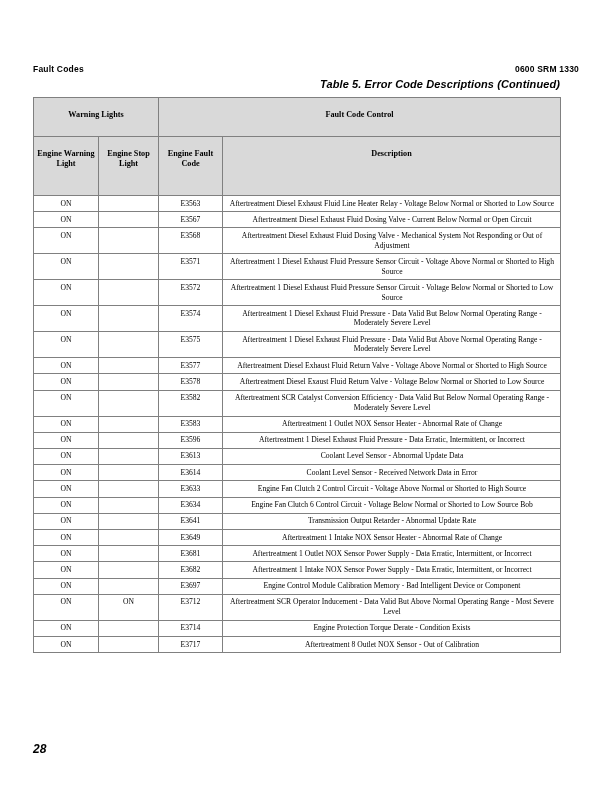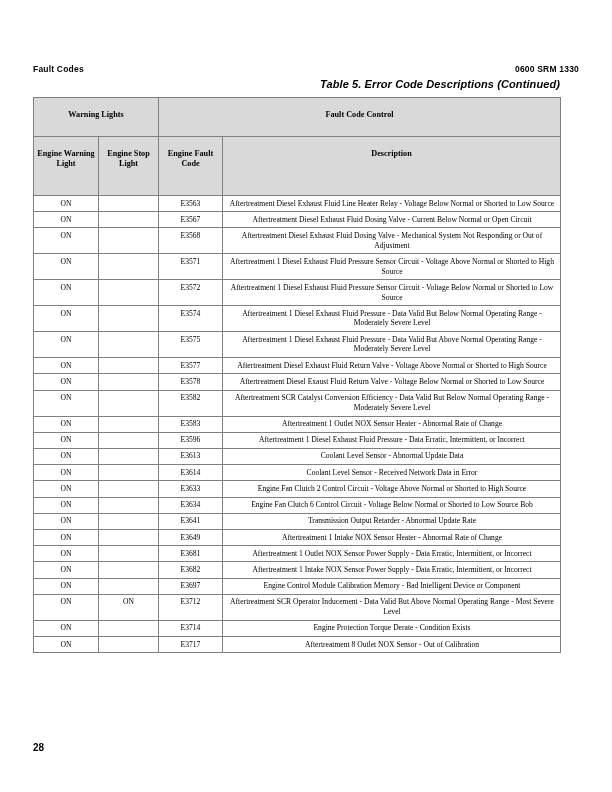--- a/index.html
+++ b/index.html
@@ -111,22 +111,23 @@
   col.w-stop { width: 60px; }
   col.w-code { width: 64px; }
   col.w-desc { width: 338px; }
 
   
   .folio {
     position: absolute;
     left: 33px;
     top: 742px;
     font-family: "Liberation Sans", "DejaVu Sans", sans-serif;
-    font-size: 10px;
+    font-size: 12px;
     font-weight: bold;
+    font-style: italic;
   }
 </style>
 </head>
 <body>
 
 <div class="running-head">
   <span class="rh-left">Fault Codes</span>
   <span class="rh-right">0600 SRM 1330</span>
 </div>
 

